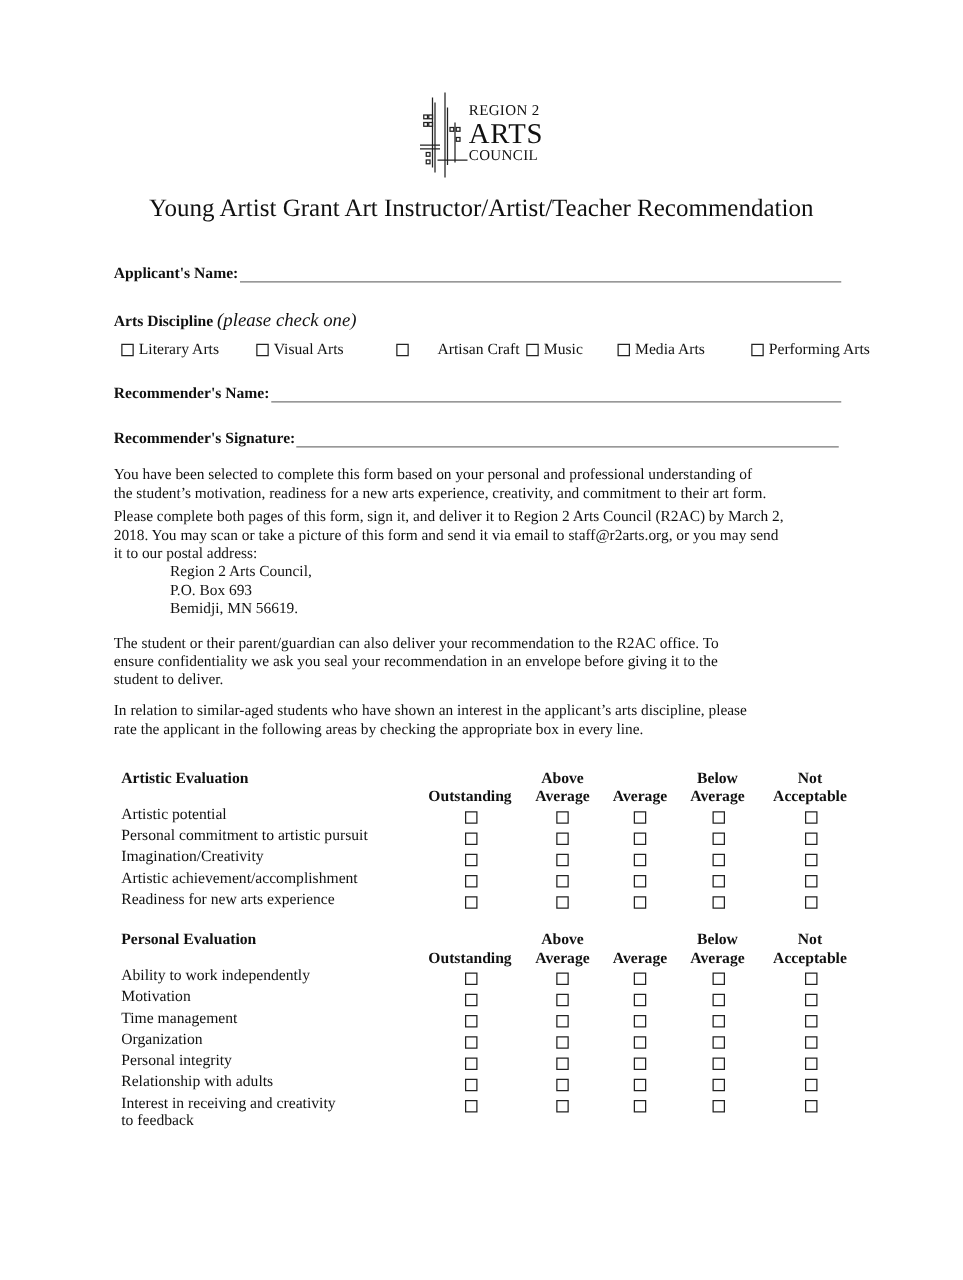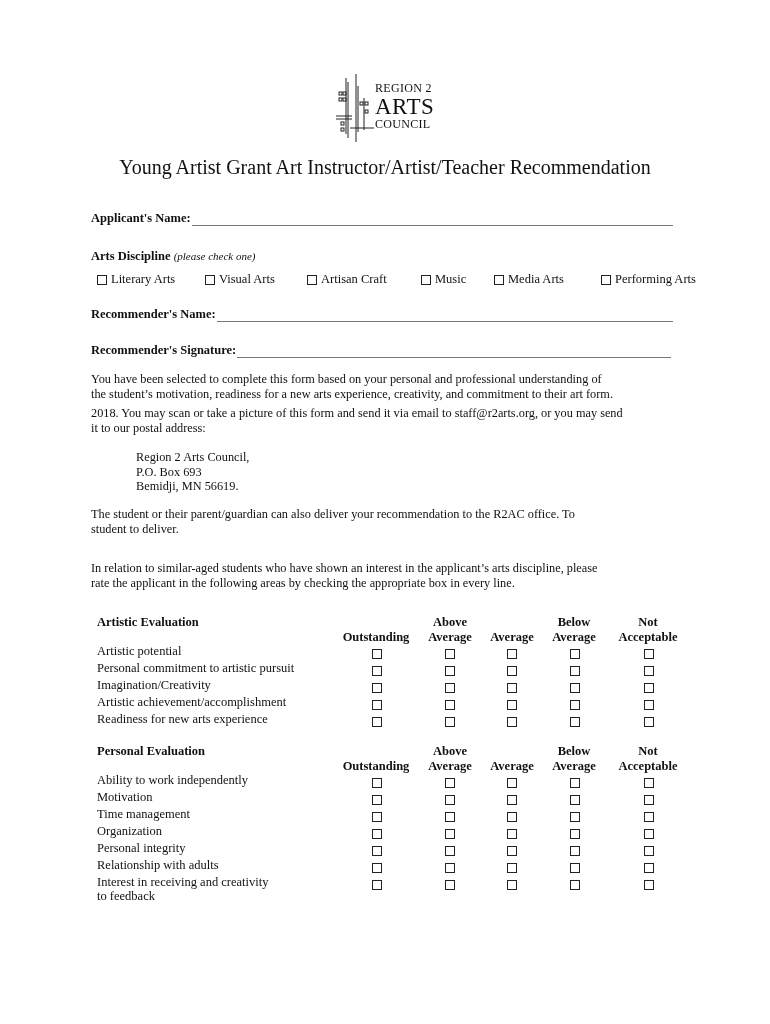--- a/index.html
+++ b/index.html
@@ -16,21 +16,21 @@
     .logo-text .l2 { font-size: 23px; letter-spacing: 0.5px; margin-top: 1px; }
     .logo-text .l3 { font-size: 12px; letter-spacing: 0.3px; margin-top: 0px; }
 
     .title { left: 0; width: 770px; top: 156px; text-align: center; font-size: 20px; font-weight: normal; }
 
     .field-row { left: 91px; display: flex; align-items: flex-end; font-size: 12.5px; font-weight: bold; }
     .field-row .line { border-bottom: 1px solid #777; height: 13px; margin-left: 1px; }
 
     .disc-label { left: 91px; top: 249px; font-size: 12.5px; }
     .disc-label b { font-weight: bold; }
-    .disc-label i { font-style: italic; font-size: 11px; }
+    .disc-label i { font-style: italic; font-size: 15px; }
     .disc-item { top: 272px; font-size: 12.5px; display: flex; align-items: center; }
     .disc-box { width: 8px; height: 8px; border: 1px solid #222; margin-right: 4px; display: inline-block; }
 
     .para { left: 91px; width: 610px; font-size: 12.3px; line-height: 14.5px; }
     .addr { left: 136px; font-size: 12.3px; line-height: 14.5px; }
     .bold { font-weight: bold; }
 
     .eval-head { font-size: 12.5px; font-weight: bold; }
     .col-h { font-size: 12.5px; font-weight: bold; text-align: center; line-height: 14.5px; position: absolute; }
     .crit { left: 97px; font-size: 12.5px; line-height: 14px; }
@@ -80,21 +80,21 @@
   <i>(please check one)</i>
 </div>
 <div class="abs disc-item" style="left:97px;">
   <span class="disc-box"></span>
   <span>Literary Arts</span>
 </div>
 <div class="abs disc-item" style="left:205px;">
   <span class="disc-box"></span>
   <span>Visual Arts</span>
 </div>
-<div class="abs disc-item" style="left:307px;">
+<div class="abs disc-item" style="left:317px;gap:19px;">
   <span class="disc-box"></span>
   <span>Artisan Craft</span>
 </div>
 <div class="abs disc-item" style="left:421px;">
   <span class="disc-box"></span>
   <span>Music</span>
 </div>
 <div class="abs disc-item" style="left:494px;">
   <span class="disc-box"></span>
   <span>Media Arts</span>
@@ -113,31 +113,33 @@
   <span>Recommender's Signature:</span>
   <span class="line" style="width:434px;"></span>
 </div>
 
 <div class="abs para" style="top:372px;">
   <div>You have been selected to complete this form based on your personal and professional understanding of</div>
   <div>the student’s motivation, readiness for a new arts experience, creativity, and commitment to their art form.</div>
 </div>
 
 <div class="abs para" style="top:406px;">
+  <div>Please complete both pages of this form, sign it, and deliver it to Region 2 Arts Council (R2AC) by March 2,</div>
   <div>2018. You may scan or take a picture of this form and send it via email to staff@r2arts.org, or you may send</div>
   <div>it to our postal address:</div>
 </div>
 <div class="abs addr" style="top:450px;">
   <div>Region 2 Arts Council,</div>
   <div>P.O. Box 693</div>
   <div>Bemidji, MN  56619.</div>
 </div>
 
 <div class="abs para" style="top:507px;">
   <div>The student or their parent/guardian can also deliver your recommendation to the R2AC office. To</div>
+  <div>ensure confidentiality we ask you seal your recommendation in an envelope before giving it to the</div>
   <div>student to deliver.</div>
 </div>
 
 <div class="abs para" style="top:561px;">
   <div>In relation to similar-aged students who have shown an interest in the applicant’s arts discipline, please</div>
   <div>rate the applicant in the following areas by checking the appropriate box in every line.</div>
 </div>
 
 <div class="abs eval-head" style="left:97px;top:615px;">Artistic Evaluation</div>
 

